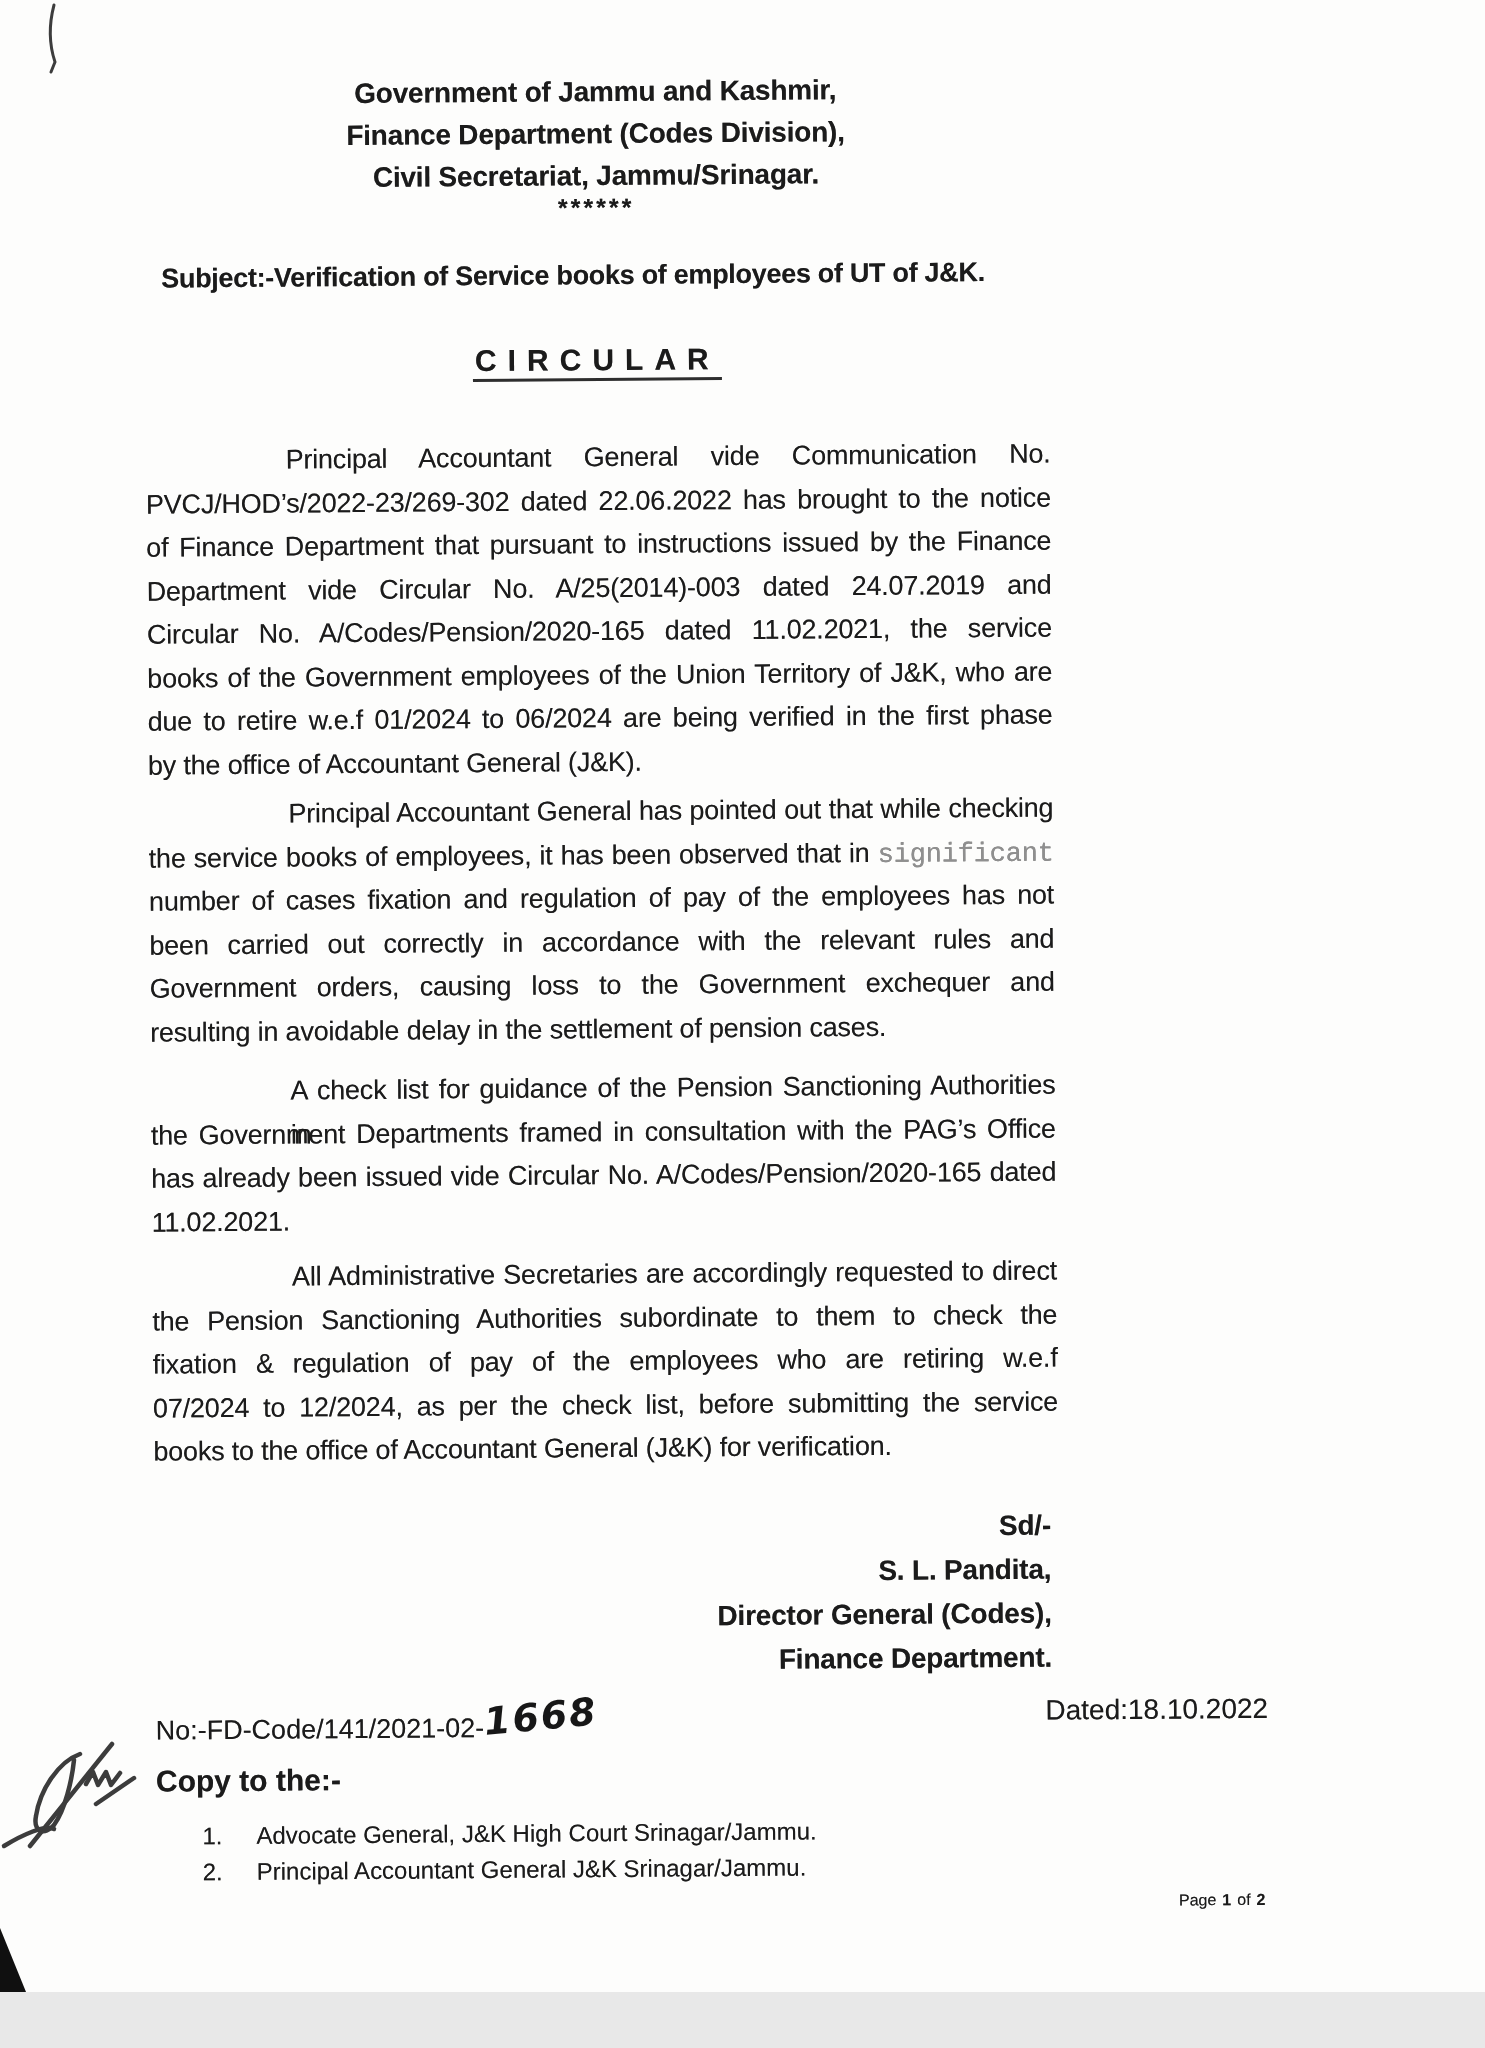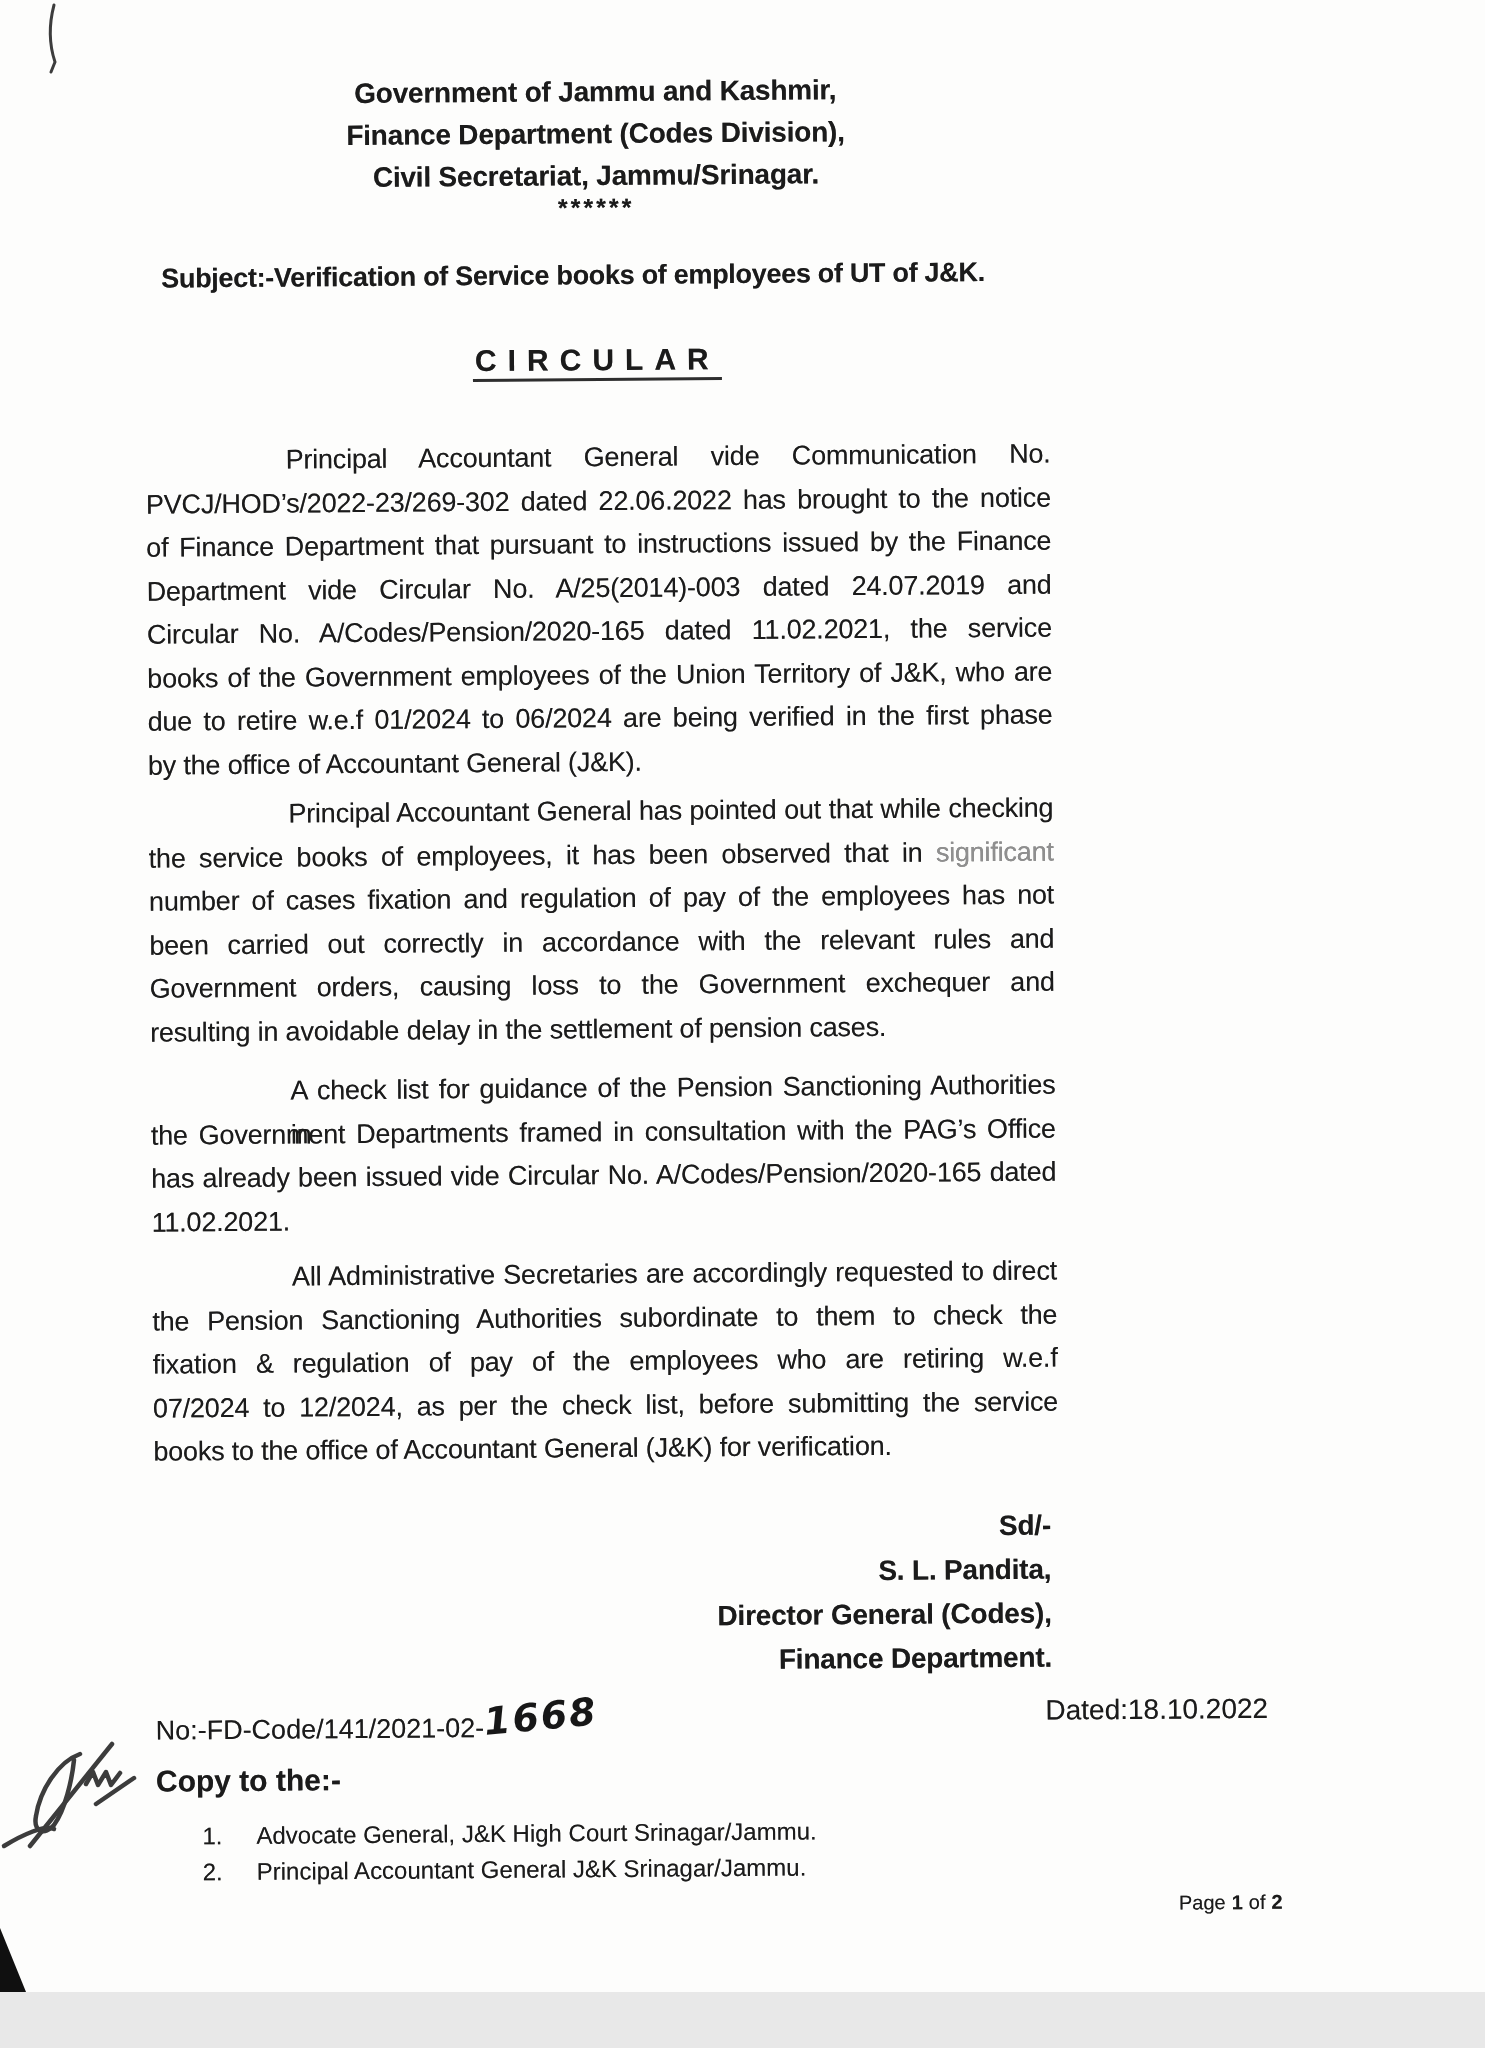--- a/index.html
+++ b/index.html
@@ -37,21 +37,21 @@
   }
 
   .para { position:absolute; left:150px; width:905px; font-size:27px; letter-spacing:-.2px; }
   .jline {
     height:43.5px; line-height:43.5px;
     text-align:justify; text-align-last:justify;
     white-space:normal;
   }
   .jline.first { padding-left:140px; }
   .jline.end { text-align-last:left; }
-  .faded { color:#8f8f8f; }
+  .faded { color:#8f8f8f;font-family:Liberation Mono, monospace; }
 
   .p1 { top:435px; }
   .p2 { top:789px; }
   .p3 { top:1066px; }
   .p4 { top:1252px; }
 
   .sig-block {
     position:absolute; top:1506px; left:150px; width:897px; padding-right:8px;
     text-align:right; font-weight:bold; font-size:28px; line-height:44px;
     letter-spacing:-.2px;
@@ -63,21 +63,21 @@
     font-style:italic; font-weight:bold; font-size:38px; letter-spacing:2px;
     transform:rotate(-5deg) translateY(-7px); color:#171717; text-shadow:none;
   }
   .dated { position:absolute; top:1697px; left:1040px; font-size:28px; }
 
   .copy-label { position:absolute; top:1760px; left:150px; font-weight:bold; font-size:30px; }
   .dist-list { position:absolute; top:1814px; left:196px; font-size:24px; }
   .dist-row { display:flex; line-height:36px; }
   .dist-row .num { width:54px; }
 
-  .page-footer { position:absolute; top:1895px; left:1172px; font-size:20px; white-space:nowrap; }
+  .page-footer { position:absolute; top:1895px; left:1172px; font-size:16px; white-space:nowrap; }
   .page-footer .w { margin-right:6px; }
   .page-footer .b { font-weight:bold; margin-right:6px; }
   .page-footer .b:last-child { margin-right:0; }
 
   .pen-mark { position:absolute; top:2px; left:42px; }
   .sig-scribble { position:absolute; top:1732px; left:0px; }
   .corner-wedge {
     position:absolute; left:0; bottom:0; width:26px; height:64px;
     background:#101010; clip-path:polygon(0 0, 100% 100%, 0 100%);
   }

